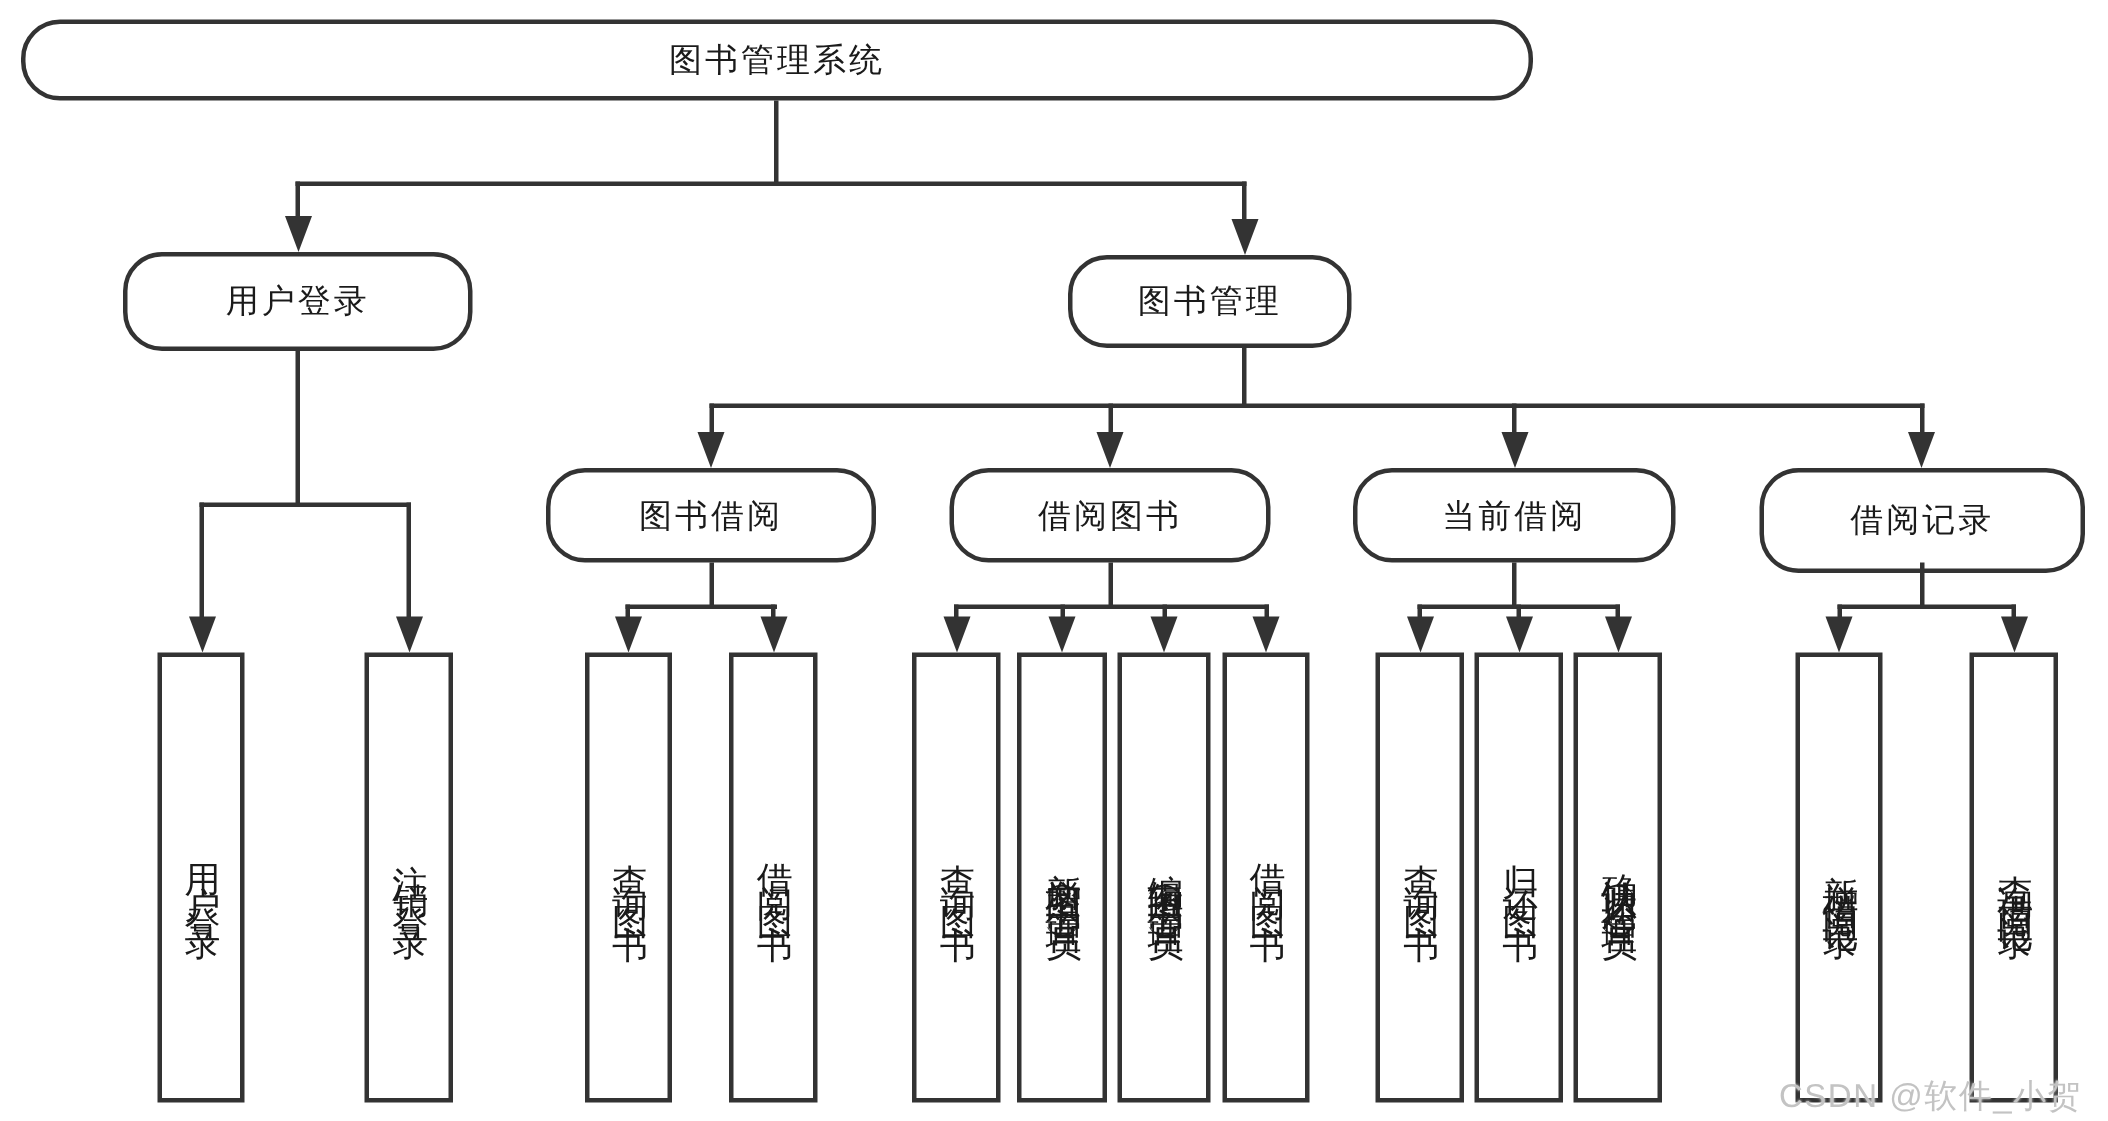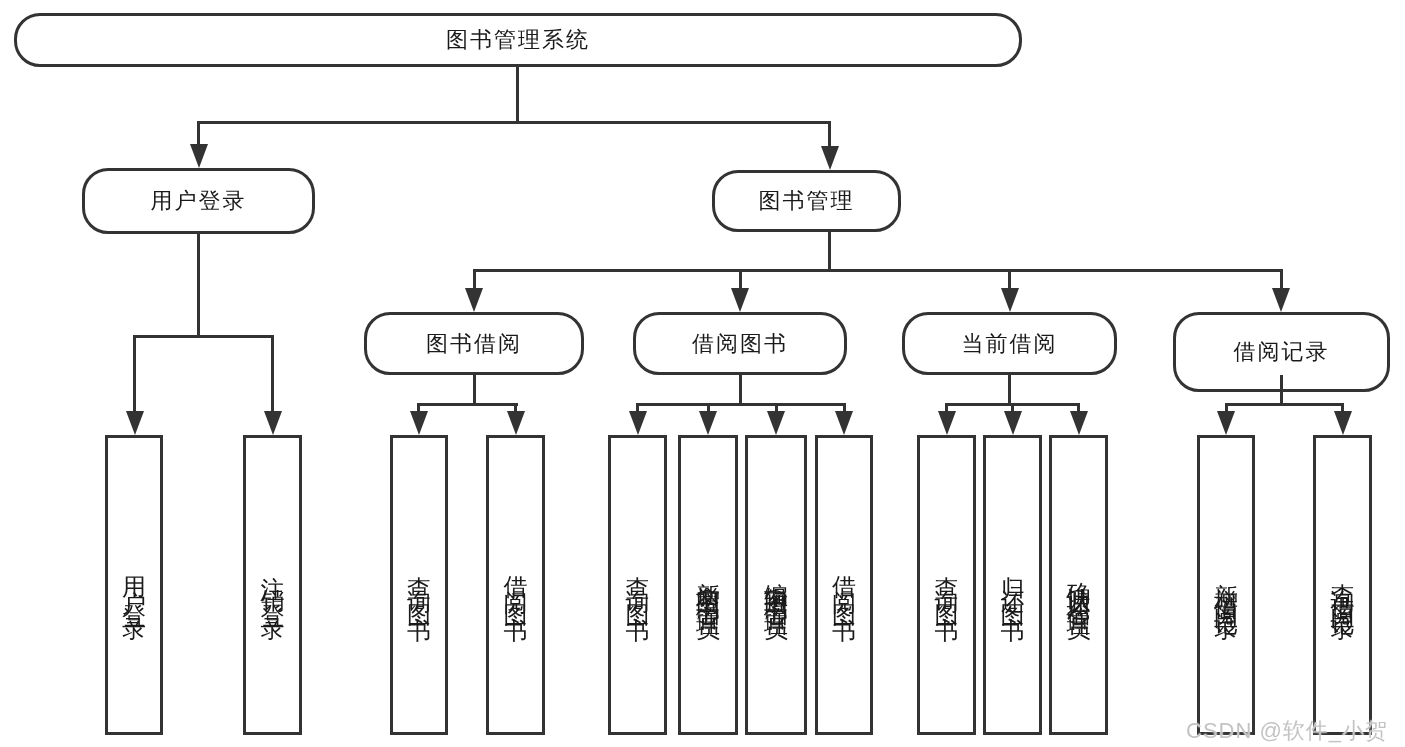--- a/index.html
+++ b/index.html
@@ -62,21 +62,21 @@
   <span class="vline" style="left:739px;top:269px;height:21px;"></span>
   <span class="arrow" style="left:731px;top:288px;"></span>
   <span class="vline" style="left:1008px;top:269px;height:21px;"></span>
   <span class="arrow" style="left:1001px;top:288px;"></span>
   <span class="vline" style="left:1280px;top:269px;height:21px;"></span>
   <span class="arrow" style="left:1272px;top:288px;"></span>
 
   <div class="box h" style="left:364px;top:312px;width:220px;height:63px;">图书借阅</div>
   <div class="box h" style="left:633px;top:312px;width:214px;height:63px;">借阅图书</div>
   <div class="box h" style="left:902px;top:312px;width:215px;height:63px;">当前借阅</div>
-  <div class="box h" style="left:1173px;top:312px;width:217px;height:80px;">借阅记录</div>
+  <div class="box h" style="left:1173px;top:312px;width:217px;height:70px;">借阅记录</div>
 
   <span class="vline" style="left:473px;top:375px;height:31px;"></span>
   <span class="hline" style="left:417px;top:403px;width:101px;"></span>
   <span class="vline" style="left:417px;top:403px;height:11px;"></span>
   <span class="arrow" style="left:410px;top:411px;"></span>
   <span class="vline" style="left:514px;top:403px;height:11px;"></span>
   <span class="arrow" style="left:507px;top:411px;"></span>
 
   <span class="vline" style="left:739px;top:375px;height:31px;"></span>
   <span class="hline" style="left:636px;top:403px;width:210px;"></span>

